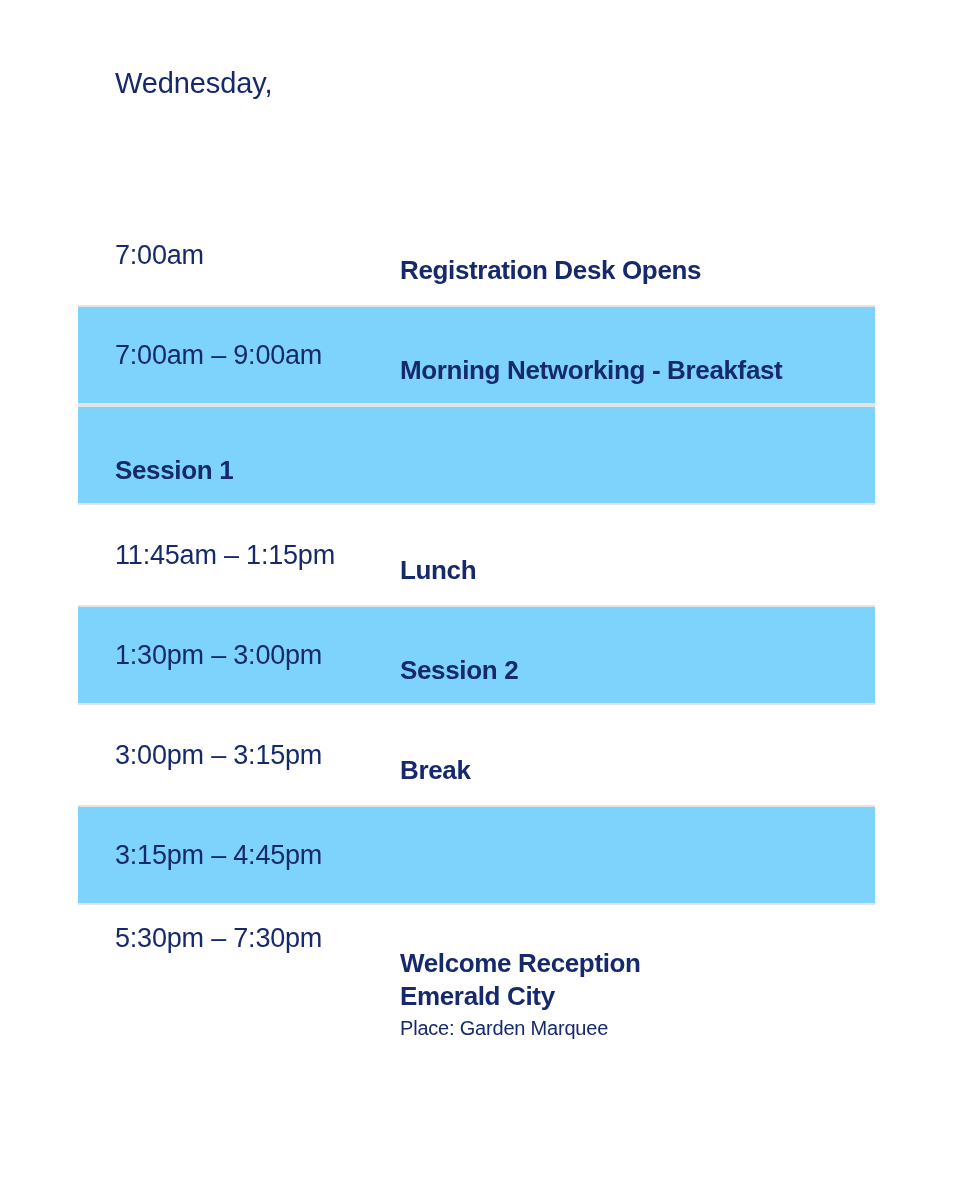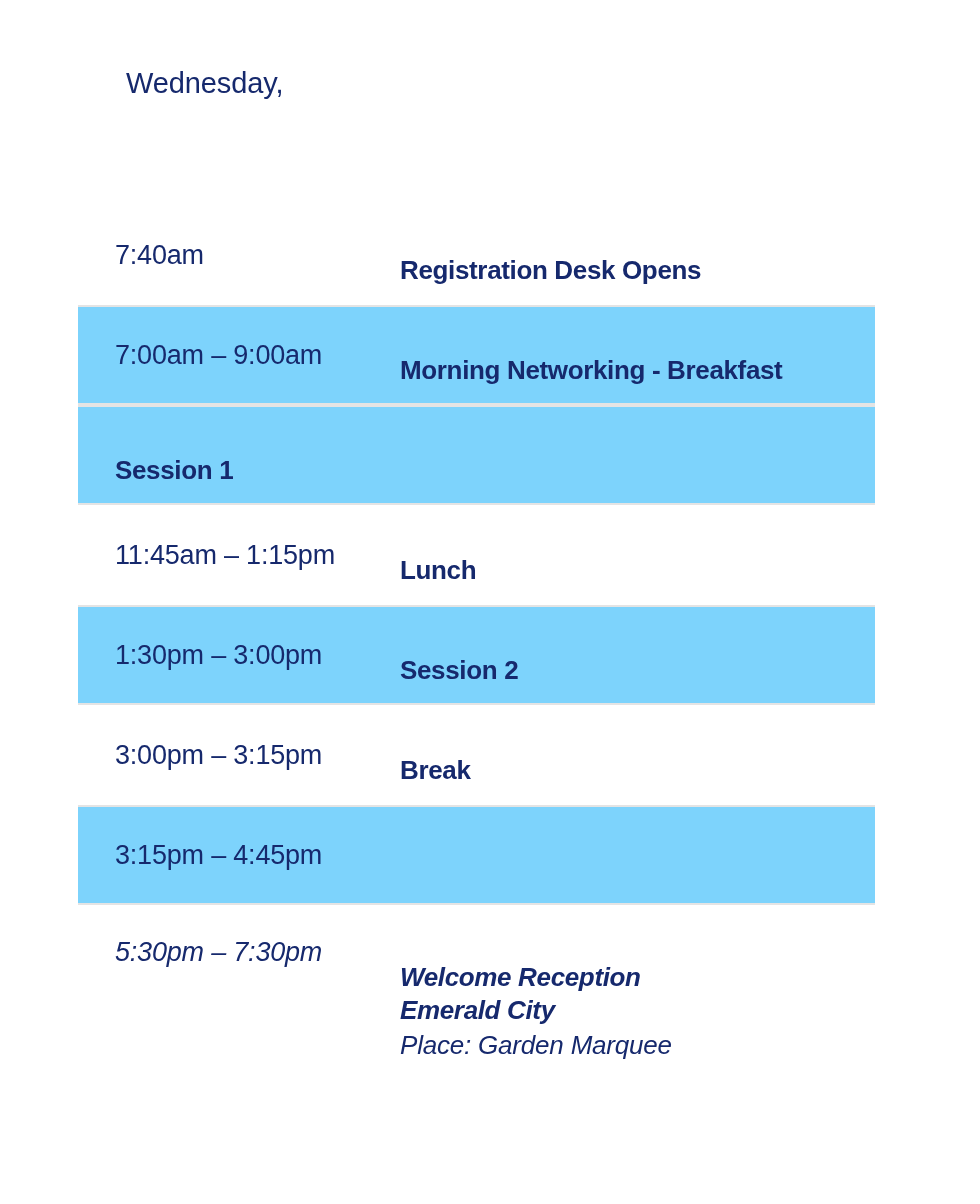--- a/index.html
+++ b/index.html
@@ -19,21 +19,21 @@
   .page {
     position: relative;
     width: 980px;
     height: 1204px;
     box-sizing: border-box;
   }
 
   
   .day-header {
     position: absolute;
-    left: 126px;
+    left: 115px;
     top: 66px;
     line-height: 1;
   }
   .day-weekday {
     display: block;
     font-size: 29px;
     font-weight: 400;
     letter-spacing: -0.1px;
     color: #16296d;
     line-height: 1.18;
@@ -67,22 +67,21 @@
     border-bottom: 2px solid transparent;
   }
   .sched-row.shaded {
     background: #7dd3fc;
     border-top: 2px solid #e4e4e4;
     border-bottom: 2px solid #e4e4e4;
   }
   .sched-row.tall {
     min-height: 150px;
     align-items: flex-start;
-    padding-top: 22px;
-    font-style: italic;
+    padding-top: 8px;
   }
 
   .cell-time {
     flex: 0 0 285px;
     box-sizing: border-box;
     padding-left: 37px;
     font-size: 27px;
     font-weight: 400;
     letter-spacing: -0.2px;
     color: #16296d;
@@ -103,40 +102,40 @@
     line-height: 1.28;
     margin-top: 32px;
   }
 
   .title-main {
     display: block;
     font-weight: 700;
   }
   .title-sub {
     display: block;
-    font-size: 26px;
+    font-size: 20px;
     font-weight: 400;
     letter-spacing: -0.2px;
     line-height: 1.3;
     margin-top: 1px;
   }
 </style>
 </head>
 <body>
 
 <div class="page">
 
   <div class="day-header">
     <span class="day-weekday">Wednesday,</span>
   </div>
 
   <div class="schedule" id="schedule-list">
 
   <div class="sched-row">
-        <div class="cell-time">7:40am</div>
+        <div class="cell-time">7:00am</div>
         <div class="cell-title">
           <span class="title-main">Registration Desk Opens</span>
         </div>
       </div>
       <div class="sched-row shaded">
         <div class="cell-time">7:00am – 9:00am</div>
         <div class="cell-title">
           <span class="title-main">Morning Networking - Breakfast</span>
         </div>
       </div>

